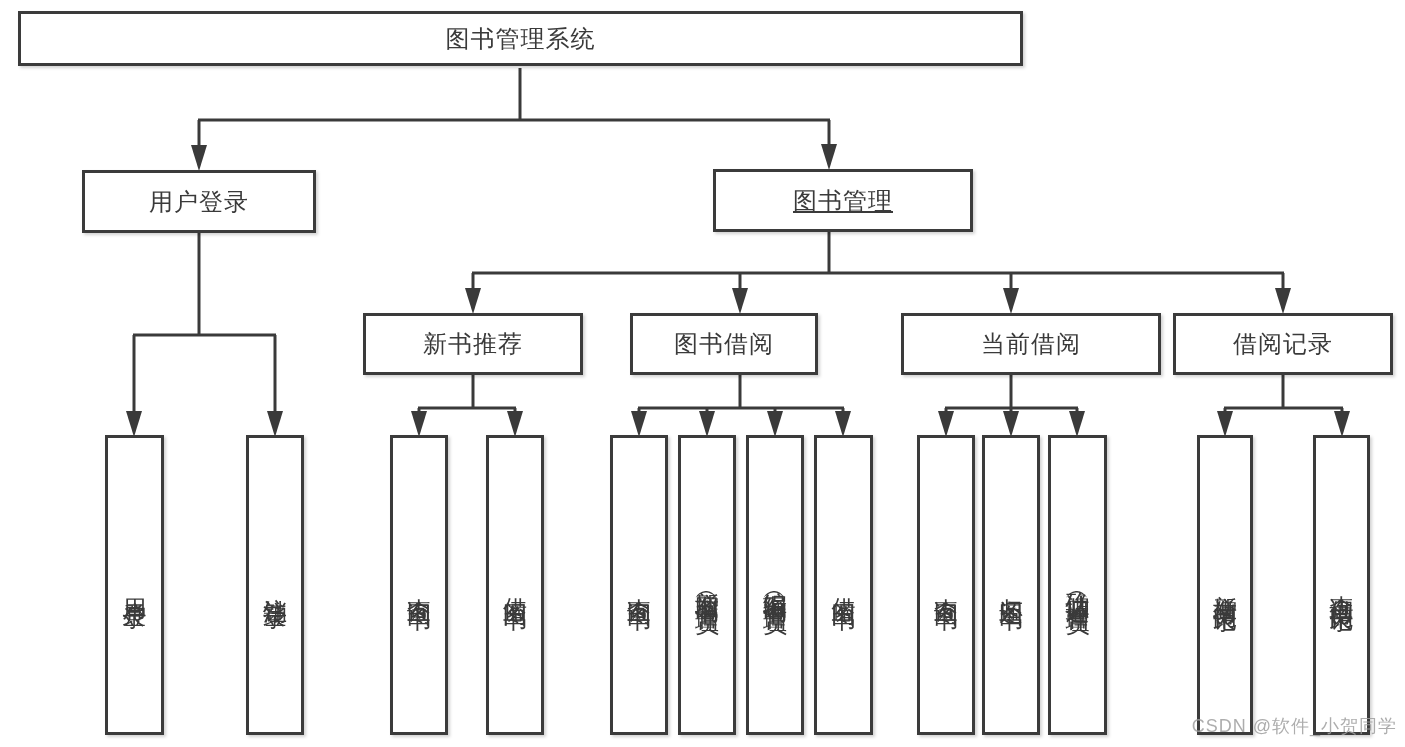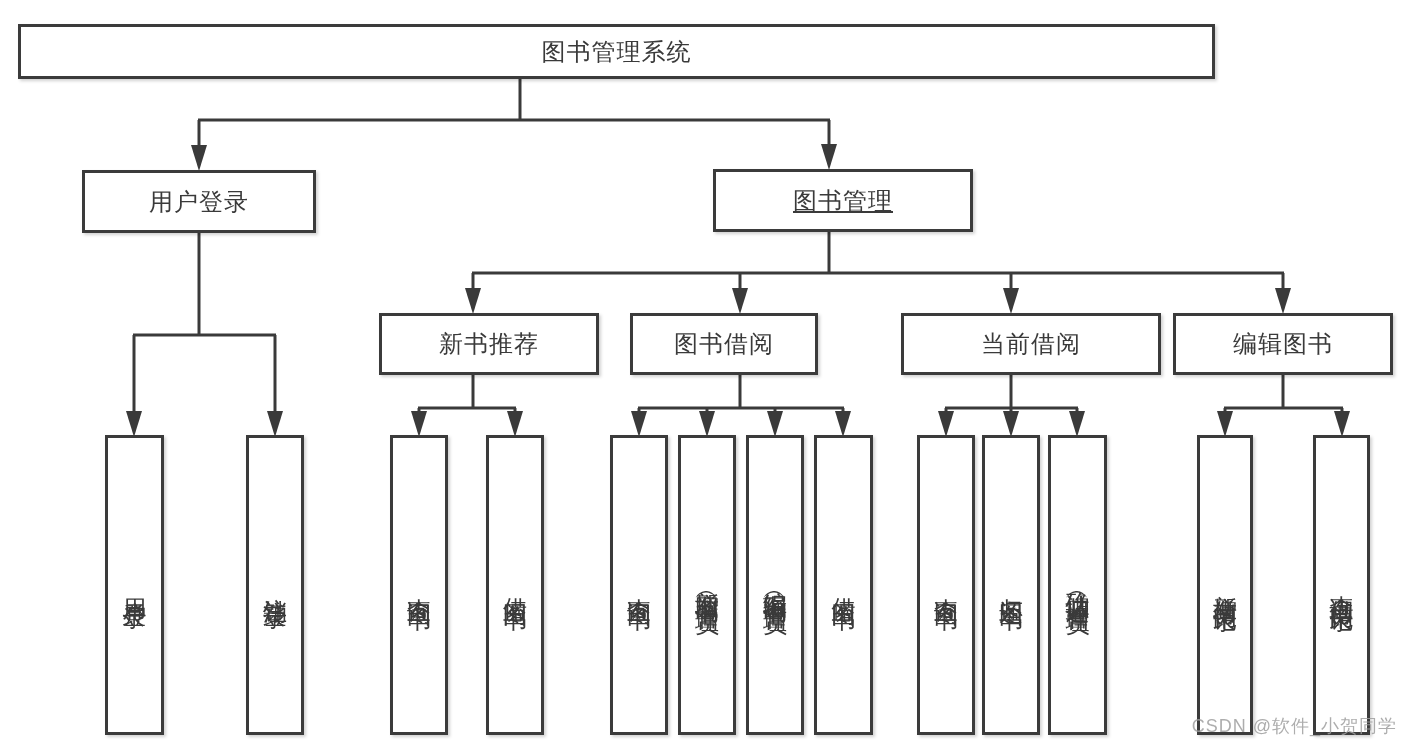--- a/index.html
+++ b/index.html
@@ -87,42 +87,42 @@
     <polygon points="1069,411 1085,411 1077,437"></polygon>
 
     <line x1="1283" y1="375" x2="1283" y2="409"></line>
     <line x1="1224" y1="408" x2="1343" y2="408"></line>
     <line x1="1225" y1="408" x2="1225" y2="415"></line>
     <line x1="1342" y1="408" x2="1342" y2="415"></line>
     <polygon points="1217,411 1233,411 1225,437"></polygon>
     <polygon points="1334,411 1350,411 1342,437"></polygon>
   </svg>
 
-  <div class="node" style="left:18px;top:24px;width:1197px;height:55px;">
+  <div class="node" style="left:18px;top:11px;width:1005px;height:55px;">
     <span class="hlabel">图书管理系统</span>
   </div>
 
   <div class="node" style="left:82px;top:170px;width:234px;height:63px;">
     <span class="hlabel">用户登录</span>
   </div>
   <div class="node" style="left:713px;top:169px;width:260px;height:63px;text-decoration:underline;">
     <span class="hlabel">图书管理</span>
   </div>
 
-  <div class="node" style="left:379px;top:313px;width:220px;height:62px;">
+  <div class="node" style="left:363px;top:313px;width:220px;height:62px;">
     <span class="hlabel">新书推荐</span>
   </div>
   <div class="node" style="left:630px;top:313px;width:188px;height:62px;">
     <span class="hlabel">图书借阅</span>
   </div>
   <div class="node" style="left:901px;top:313px;width:260px;height:62px;">
     <span class="hlabel">当前借阅</span>
   </div>
   <div class="node" style="left:1173px;top:313px;width:220px;height:62px;">
-    <span class="hlabel">编辑图书</span>
+    <span class="hlabel">借阅记录</span>
   </div>
 
   <div class="node leaf" style="left:105px;width:59px;">
     <span class="vlabel">用户登录</span>
   </div>
   <div class="node leaf" style="left:246px;">
     <span class="vlabel">注销登录</span>
   </div>
 
   <div class="node leaf" style="left:390px;">

